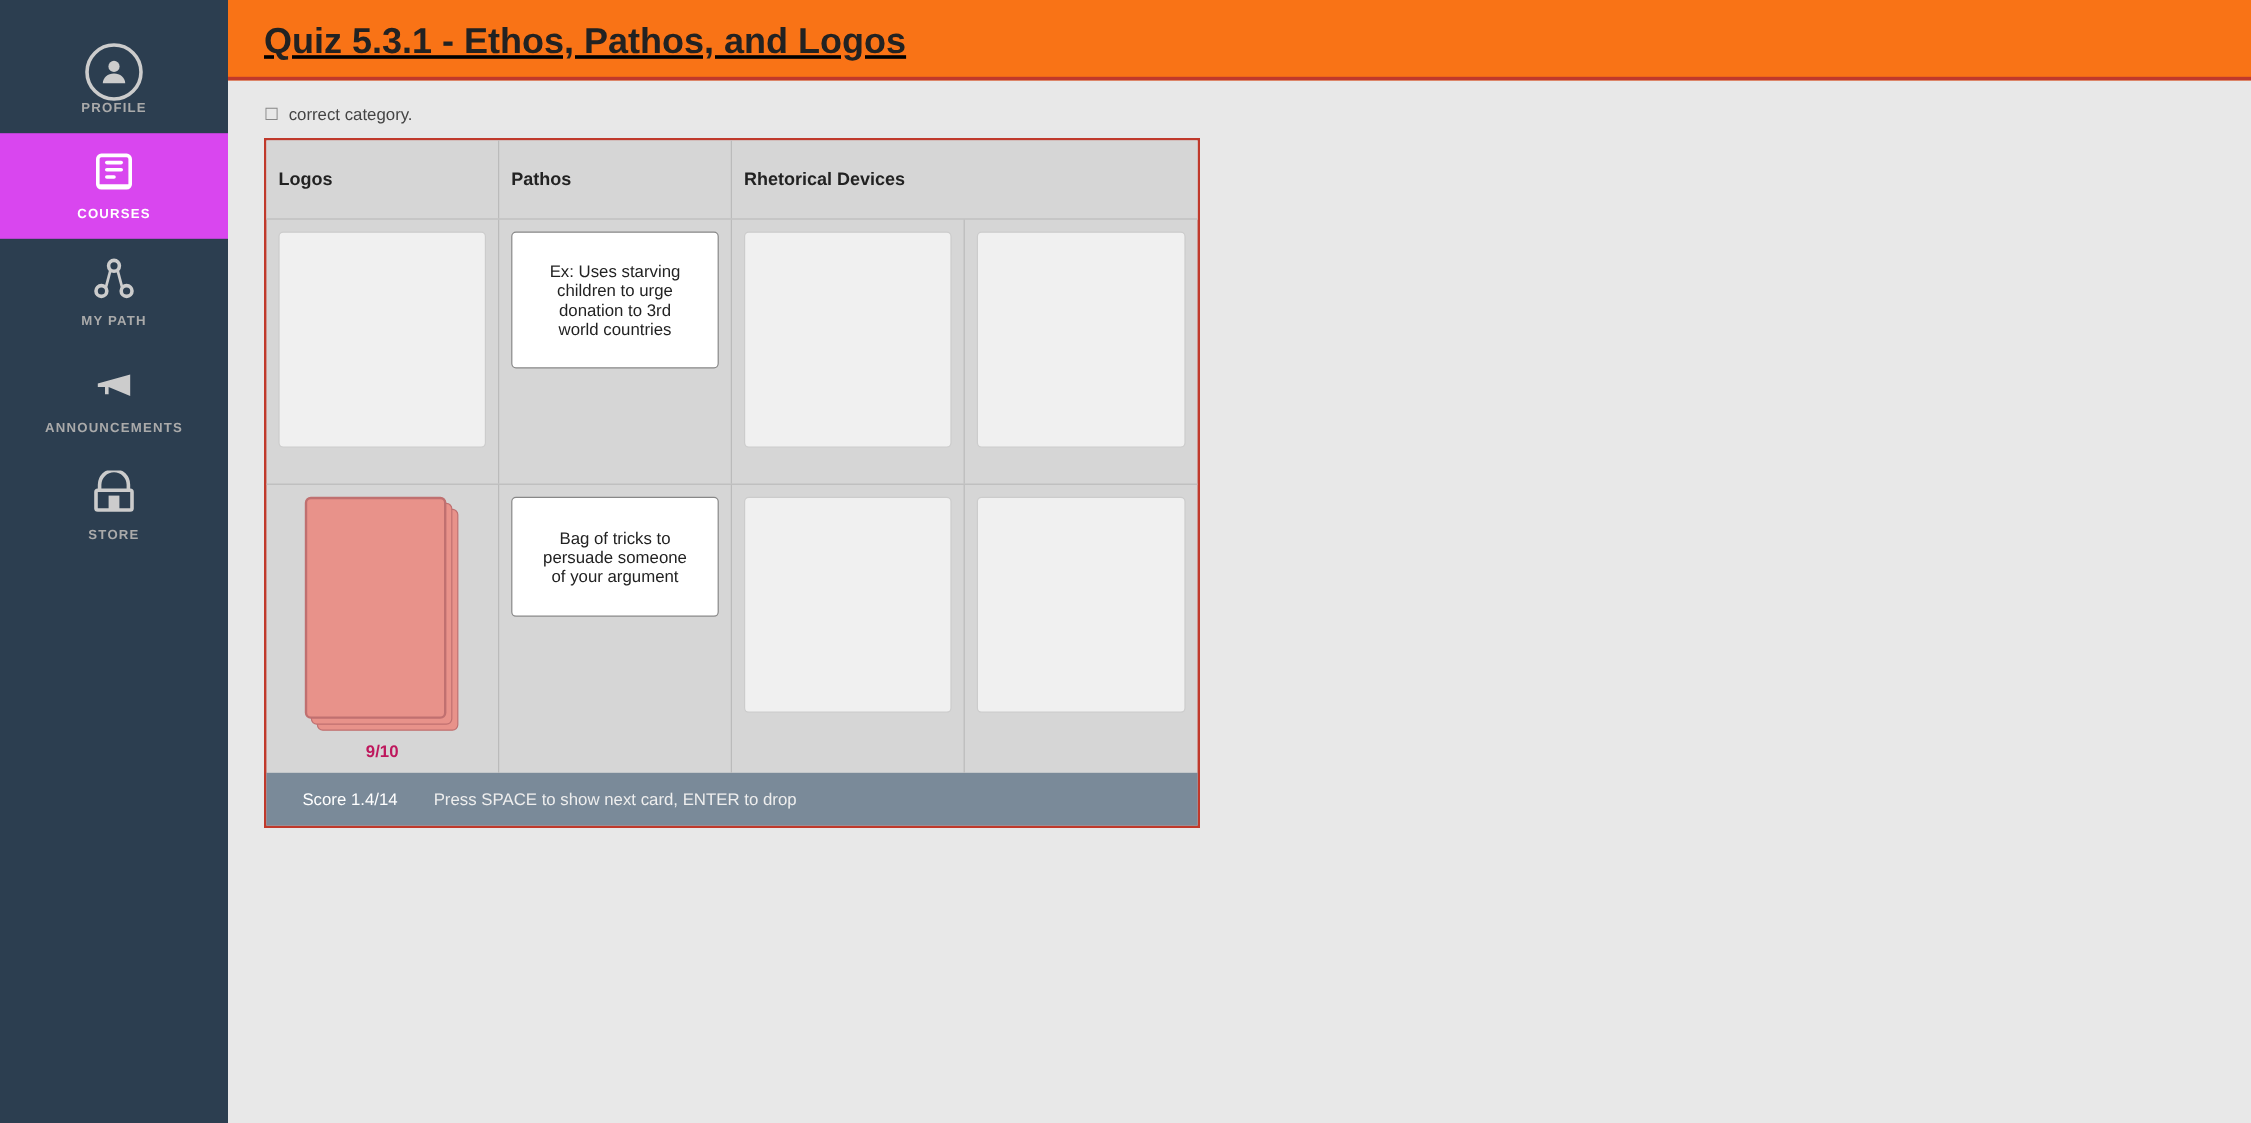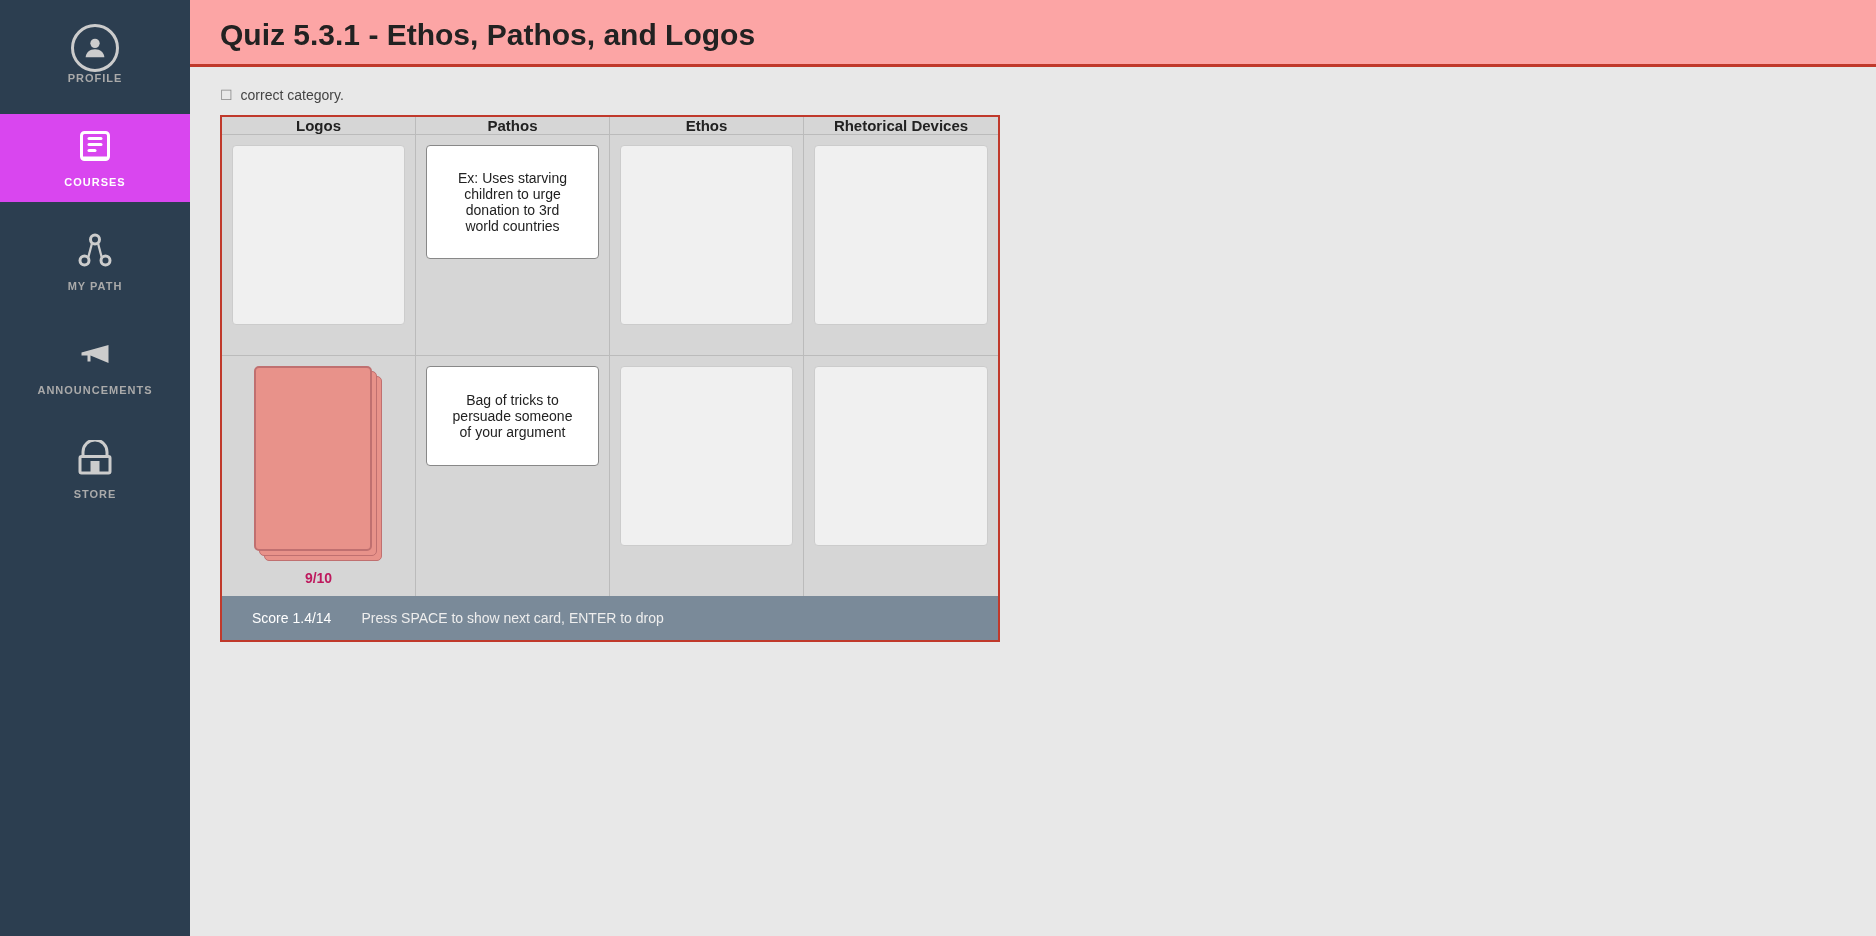--- a/index.html
+++ b/index.html
@@ -5,22 +5,22 @@
     * { box-sizing: border-box; margin: 0; padding: 0; }
     body { font-family: Arial, sans-serif; background: #f0f0f0; display: flex; height: 936px; width: 1876px; overflow: hidden; }
 
     
     .sidebar {
       width: 190px;
       background: #2c3e50;
       display: flex;
       flex-direction: column;
       align-items: center;
-      padding-top: 10px;
-      gap: 16px;
+      padding-top: 22px;
+      gap: 1px;
       flex-shrink: 0;
     }
     .sidebar-item {
       display: flex;
       flex-direction: column;
       align-items: center;
       padding: 14px 10px;
       color: #ccc;
       cursor: pointer;
       width: 100%;
@@ -53,23 +53,24 @@
     .main {
       flex: 1;
       display: flex;
       flex-direction: column;
       background: #e8e8e8;
       overflow: hidden;
     }
 
     
     .header {
-      background: #fca5a5;
+      background: #f97316;
       padding: 18px 40px 12px 30px;
       border-bottom: 3px solid #c0392b;
+      text-decoration: underline;
     }
     .header h1 {
       font-size: 30px;
       font-weight: bold;
       color: #222;
     }
 
     
     .quiz-area {
       flex: 1;
@@ -94,22 +95,22 @@
       max-width: 780px;
     }
 
     .drop-table-header {
       display: grid;
       grid-template-columns: 1fr 1fr 1fr 1fr;
       background: #d6d6d6;
       border-bottom: 1px solid #bbb;
     }
     .col-header {
-      text-align: center;
-      padding: 0 10px;
+      text-align: left;
+      padding: 24px 10px;
       font-weight: bold;
       font-size: 15px;
       color: #222;
       border-right: 1px solid #bbb;
     }
     .col-header:last-child { border-right: none; }
 
     .drop-table-body {
       display: grid;
       grid-template-columns: 1fr 1fr 1fr 1fr;
@@ -281,21 +282,20 @@
     <div class="instruction-bar">
       <span style="color:#888;">☐</span>
       <span>correct category.</span>
     </div>
 
     <div class="drop-table-container">
 
       <div class="drop-table-header">
         <div class="col-header">Logos</div>
         <div class="col-header">Pathos</div>
-        <div class="col-header">Ethos</div>
         <div class="col-header">
           <span>Rhetorical Devices</span>
         </div>
       </div>
 
       <div class="drop-table-body">
 
         <div class="drop-column">
           <div class="card empty"></div>
         </div>

